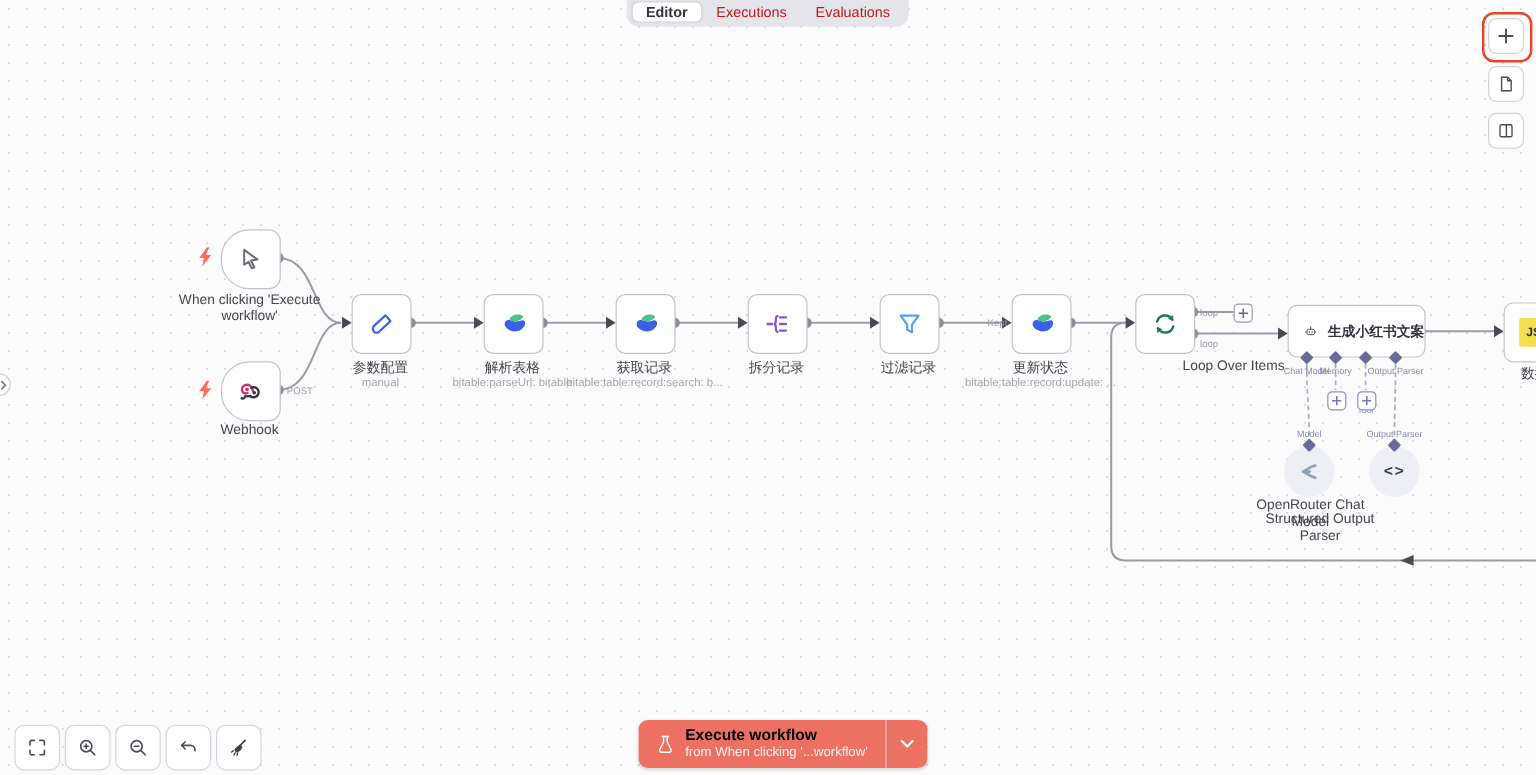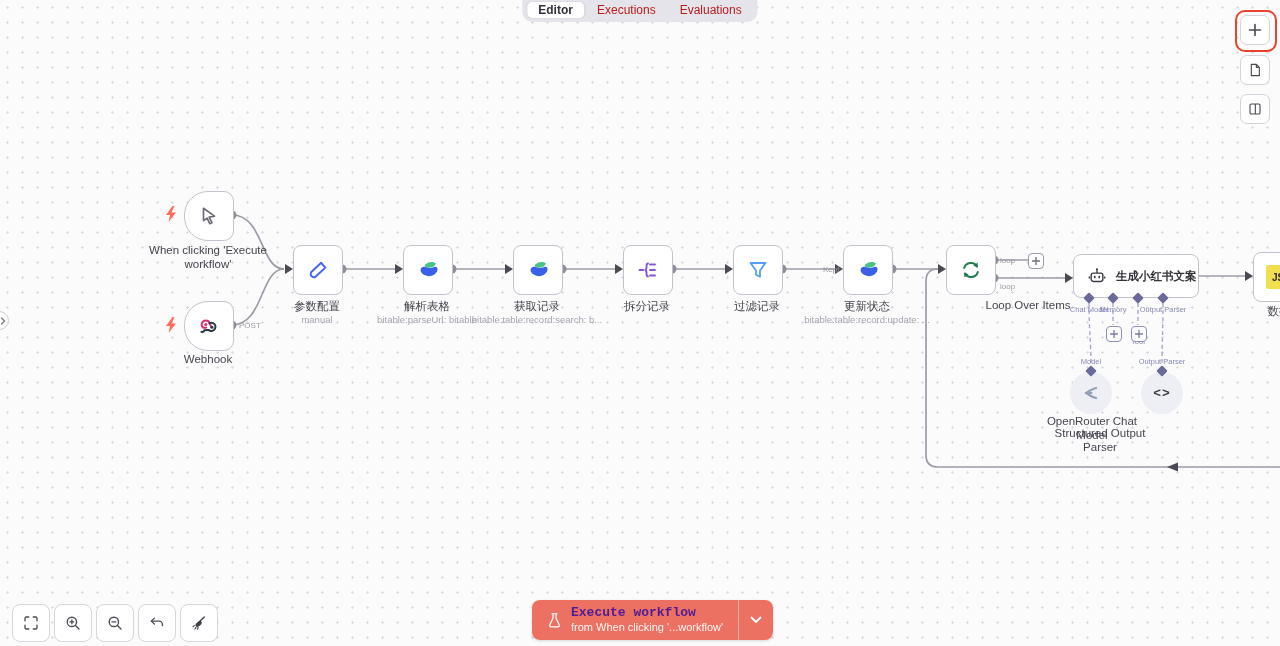--- a/index.html
+++ b/index.html
@@ -15,21 +15,21 @@
   .tab.active{background:#fff;color:#32323b;font-weight:bold;box-shadow:0 0 2px rgba(0,0,0,.12);}
   
   .rbtn{position:absolute;width:28px;height:28px;background:#fff;border:1px solid #d3d3dc;
     border-radius:7px;display:flex;align-items:center;justify-content:center;z-index:30;cursor:pointer;}
   .ring{position:absolute;left:1235px;top:10px;width:38px;height:38px;border:2.5px solid #e8432d;
     border-radius:10px;z-index:29;pointer-events:none;}
   
   .node{position:absolute;width:48px;height:48px;background:#fff;border:1.7px solid #c3c3cd;
     border-radius:8px;display:flex;align-items:center;justify-content:center;z-index:10;cursor:pointer;}
   .node.trigger{border-radius:24px 10px 10px 24px;}
-  .node.wide{width:126px;height:44px;justify-content:flex-start;padding-left:13px;box-sizing:border-box;gap:9px;}
+  .node.wide{width:115px;height:44px;justify-content:flex-start;padding-left:13px;box-sizing:border-box;gap:9px;}
   .nlabel{position:absolute;transform:translateX(-50%);font-size:11.5px;color:#45454e;
     white-space:nowrap;text-align:center;z-index:11;}
   .nlabel.wrap{white-space:normal;width:118px;line-height:1.25;}
   .nsub{position:absolute;transform:translateX(-50%);font-size:9.5px;color:#a4a4ae;
     white-space:nowrap;text-align:center;z-index:11;}
   .agent-title{font-size:11.5px;color:#32323b;font-weight:bold;white-space:nowrap;}
   .bolt{position:absolute;z-index:11;}
   .portlbl{position:absolute;font-size:8px;color:#9a9aa4;z-index:9;white-space:nowrap;}
   .aiportlbl{position:absolute;transform:translateX(-50%);font-size:7.5px;color:#8a8ab6;z-index:12;white-space:nowrap;}
   .diamond{position:absolute;width:8px;height:8px;background:#6a6a99;transform:rotate(45deg);z-index:12;border-radius:1px;}
@@ -43,21 +43,21 @@
   .jsbox{width:24px;height:24px;background:#f2de4f;display:flex;align-items:center;justify-content:center;
     font-size:10px;font-weight:bold;color:#2c2c2c;border-radius:2px;}
   
   .cbtn{position:absolute;top:604px;width:36px;height:36px;background:#fff;border:1px solid #d6d6de;
     border-radius:8px;display:flex;align-items:center;justify-content:center;z-index:30;cursor:pointer;}
   
   .execbar{position:absolute;left:532px;top:600px;height:40px;display:flex;border-radius:8px;
     overflow:hidden;z-index:30;box-shadow:0 1px 3px rgba(0,0,0,.15);}
   .exec-main{background:#ed7163;display:flex;align-items:center;gap:9px;padding:0 15px;cursor:pointer;}
   .exec-txt{display:flex;flex-direction:column;justify-content:center;line-height:1.15;}
-  .exec-title{color:#4c1d95;font-size:13px;font-weight:bold;font-family:Liberation Mono, monospace;}
+  .exec-title{color:#000000;font-size:13px;font-weight:bold;}
   .exec-sub{color:rgba(255,255,255,.93);font-size:11px;}
   .exec-caret{background:#ed7163;width:34px;display:flex;align-items:center;justify-content:center;
     border-left:1px solid rgba(255,255,255,.45);cursor:pointer;}
   
   .edge-expander{position:absolute;left:-10px;top:311px;width:19px;height:19px;border-radius:50%;
     background:#fff;border:1px solid #cfcfd8;z-index:30;display:flex;align-items:center;
     justify-content:flex-end;padding-right:2px;box-sizing:border-box;cursor:pointer;}
   svg{display:block;}
   #wires{position:absolute;left:0;top:0;z-index:5;pointer-events:none;}
 </style>

